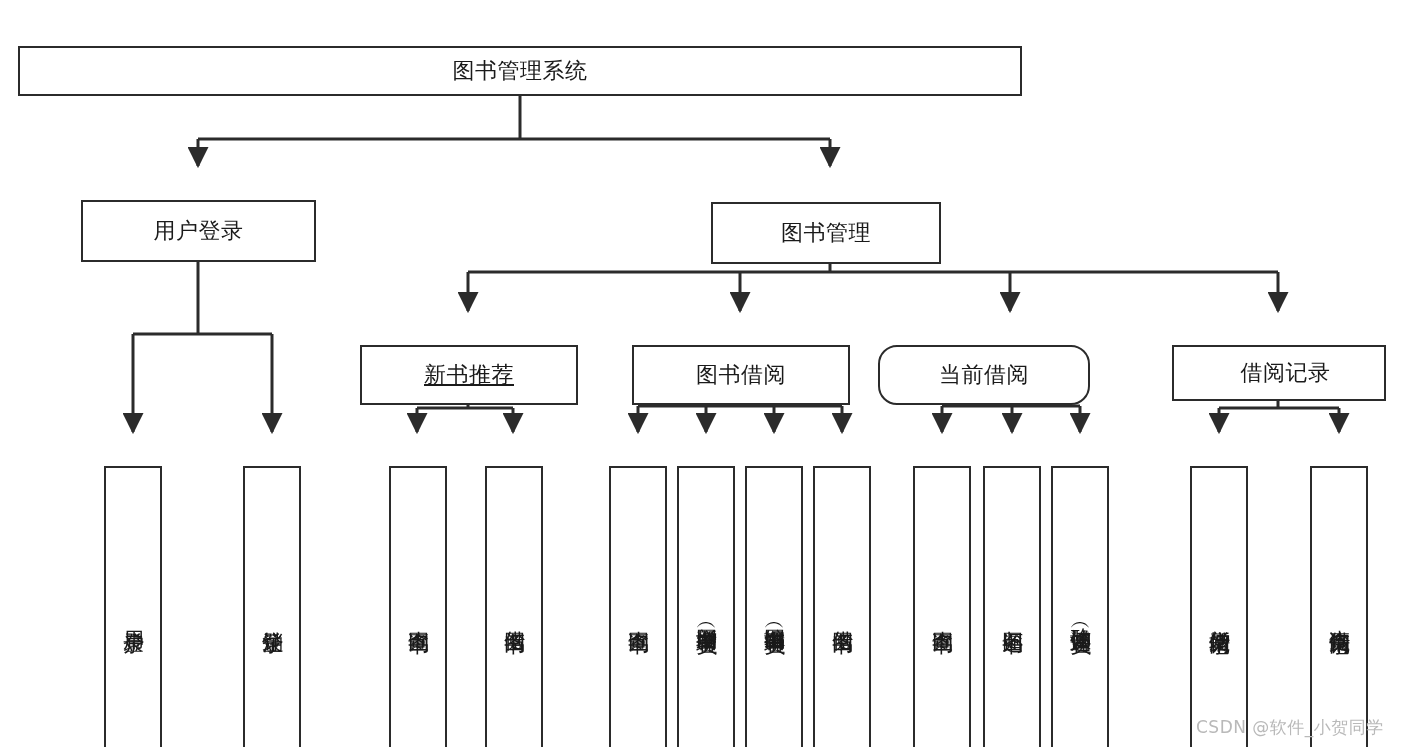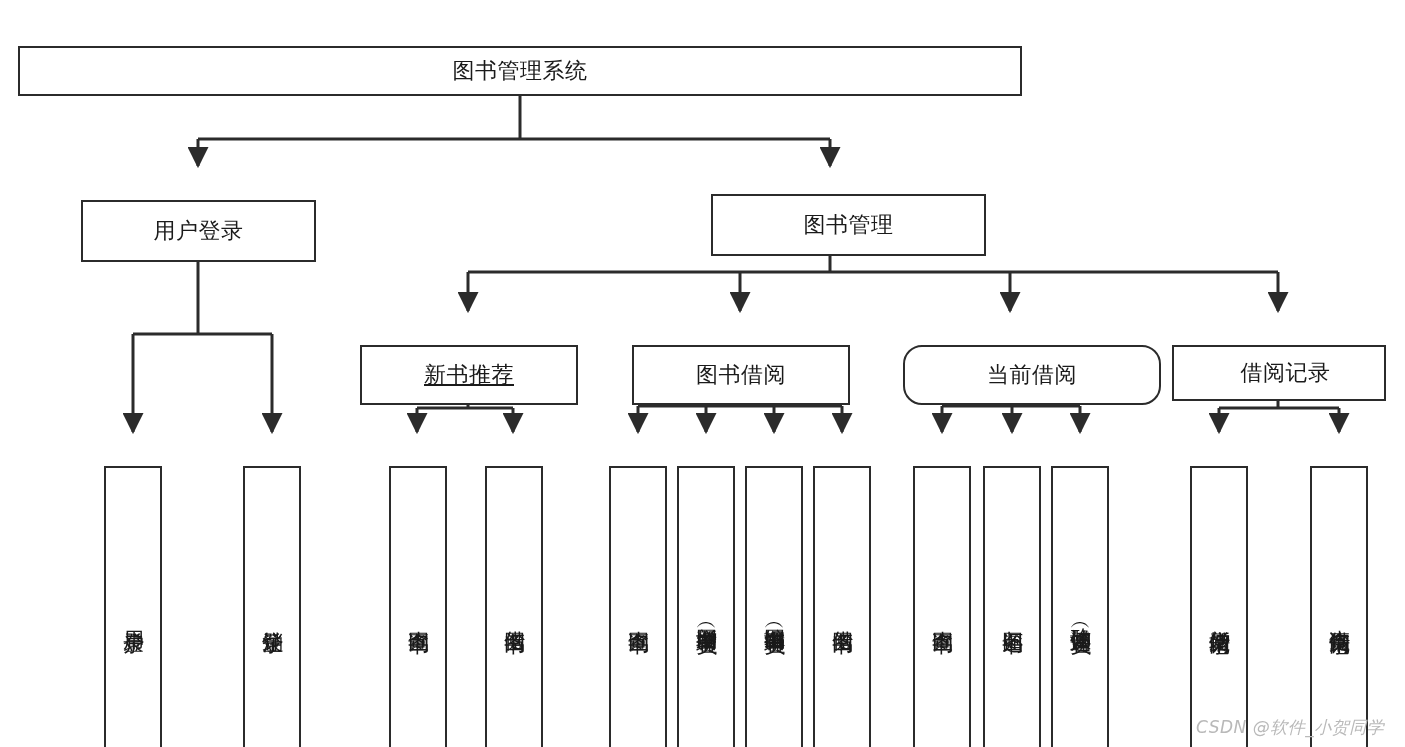--- a/index.html
+++ b/index.html
@@ -58,21 +58,20 @@
     letter-spacing: 1px;
     white-space: nowrap;
     max-height: 100%;
   }
   .watermark {
     position: absolute;
     font-size: 17px;
     color: #b9b9b9;
     white-space: nowrap;
     letter-spacing: 0.5px;
-    font-style: italic;
   }
 </style>
 </head>
 <body>
 
 <div id="canvas">
 
   <svg id="edges" viewBox="0 0 1405 747" xmlns="http://www.w3.org/2000/svg">
     <defs>
       <marker id="arrow" viewBox="0 0 10 10" refX="9" refY="5" markerWidth="7" markerHeight="7" orient="auto-start-reverse">
@@ -123,31 +122,31 @@
     </g>
   </svg>
 
   <div class="node horiz root" style="left:18px; top:16px; width:1004px; height:50px;">
     <span class="label">图书管理系统</span>
   </div>
 
   <div class="node horiz" style="left:81px; top:170px; width:235px; height:62px;">
     <span class="label">用户登录</span>
   </div>
-  <div class="node horiz" style="left:711px; top:164px; width:275px; height:62px;">
+  <div class="node horiz" style="left:711px; top:172px; width:230px; height:62px;">
     <span class="label">图书管理</span>
   </div>
 
   <div class="node horiz" style="left:360px; top:315px; width:218px; height:60px;text-decoration:underline;">
     <span class="label">新书推荐</span>
   </div>
   <div class="node horiz" style="left:632px; top:315px; width:218px; height:60px;">
     <span class="label">图书借阅</span>
   </div>
-  <div class="node horiz" style="left:903px; top:315px; width:258px; height:60px;border-radius:19px;">
+  <div class="node horiz" style="left:878px; top:315px; width:212px; height:60px;border-radius:19px;">
     <span class="label">当前借阅</span>
   </div>
   <div class="node horiz" style="left:1172px; top:315px; width:214px; height:56px;padding-left:13px;">
     <span class="label">借阅记录</span>
   </div>
 
   <div class="node vert" style="left:104px; top:436px; width:58px; height:299px;">
     <span class="label">用户登录</span>
   </div>
   <div class="node vert" style="left:243px; top:436px; width:58px; height:299px;">

